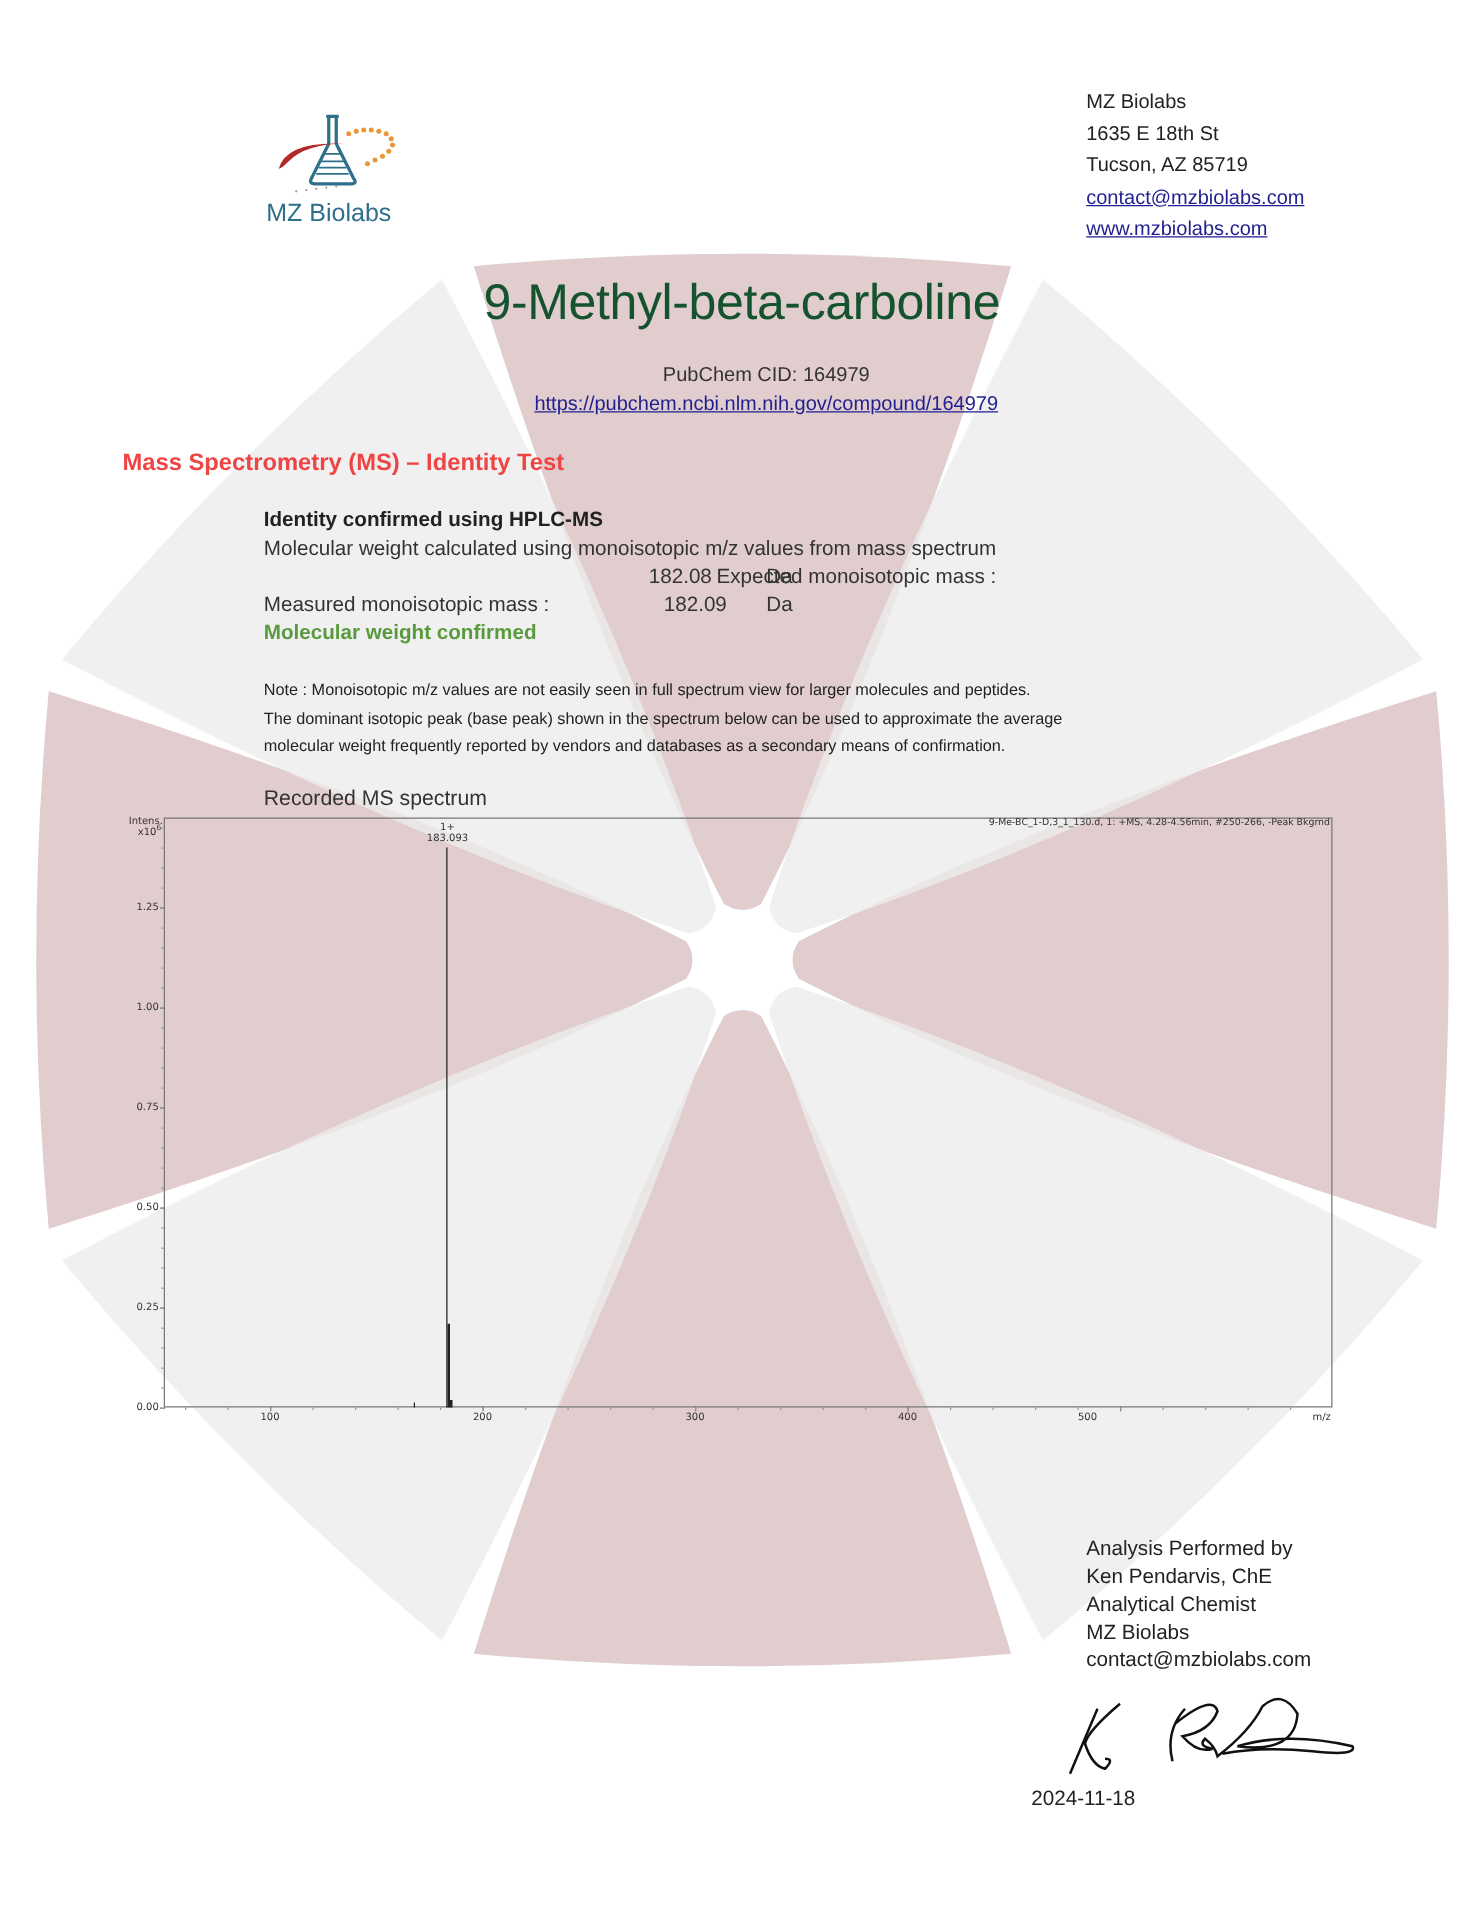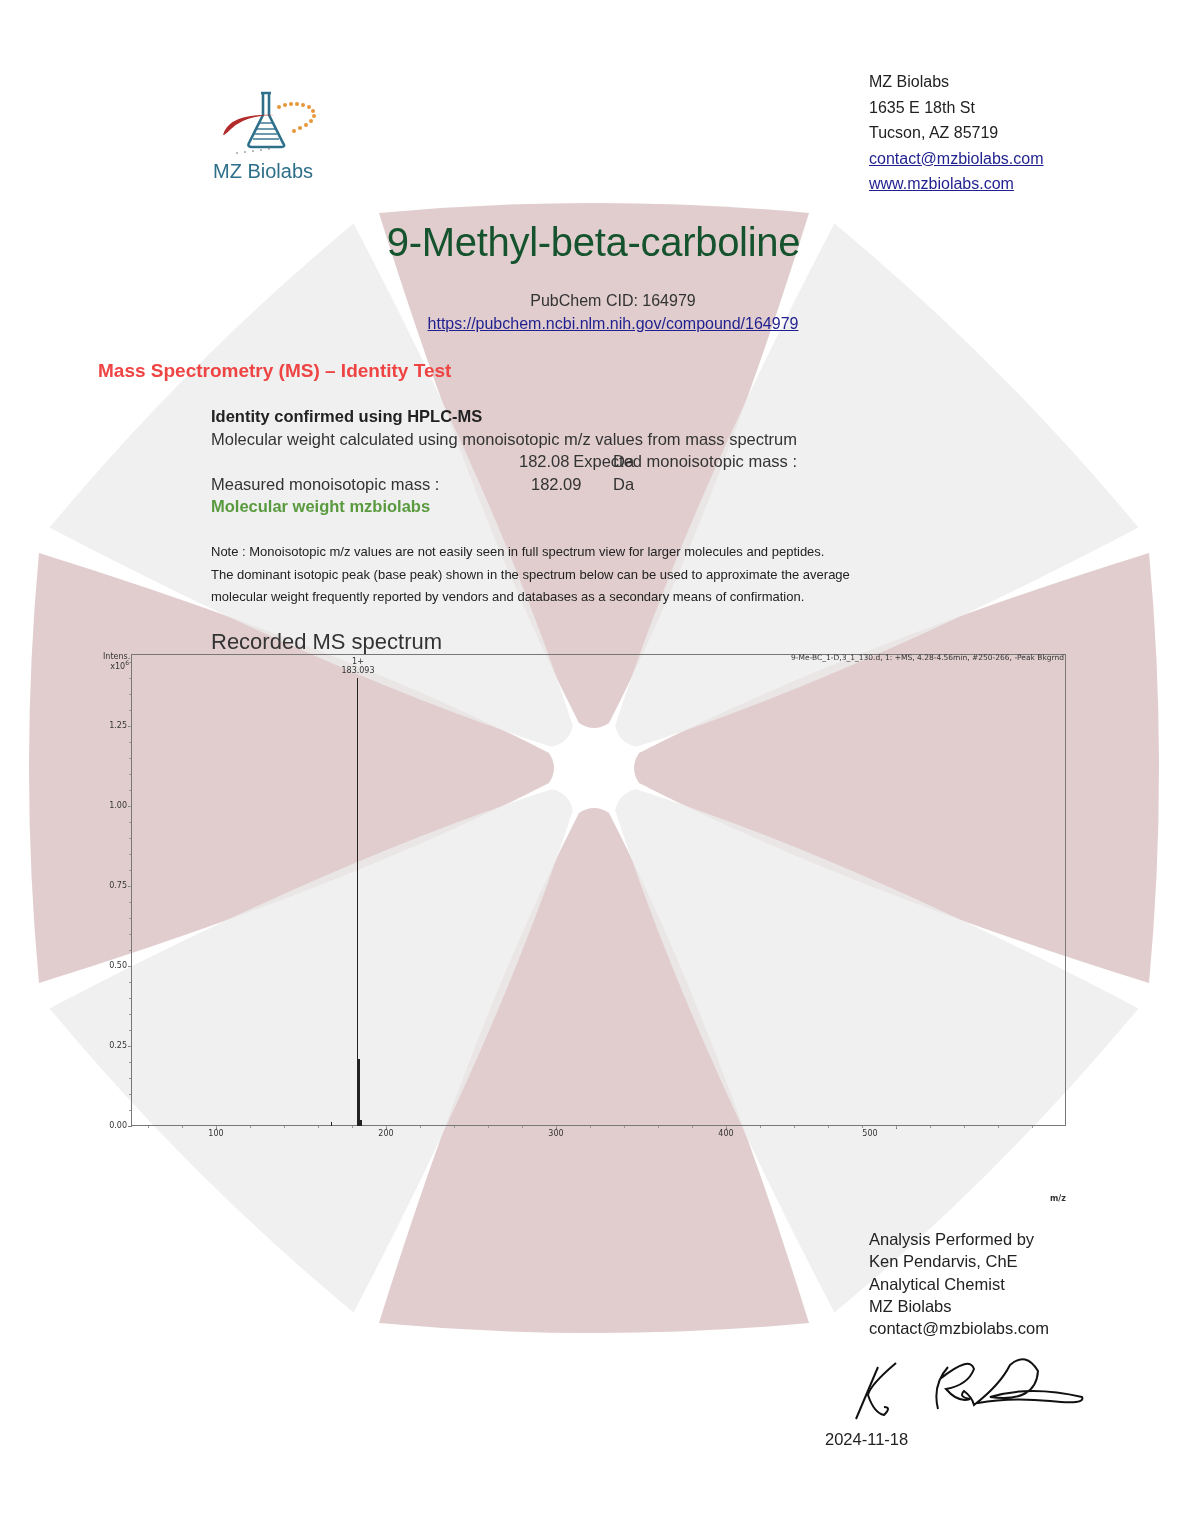--- a/index.html
+++ b/index.html
@@ -93,30 +93,30 @@
   <div class="row" style="position:relative; height:22.5px;text-align:right;">
     <span>Expected monoisotopic mass :</span>
     <span style="position:absolute; left:308px;">182.08</span>
     <span style="position:absolute; left:402px;">Da</span>
   </div>
   <div class="row" style="position:relative; height:22.5px;">
     <span>Measured monoisotopic mass :</span>
     <span style="position:absolute; left:320px;">182.09</span>
     <span style="position:absolute; left:402px;">Da</span>
   </div>
-  <div class="row confirmed">Molecular weight mzbiolabs</div>
+  <div class="row confirmed">Molecular weight confirmed</div>
 </div>
 
 <div class="content" style="left:211px; top:541px;">
   <div class="note">Note : Monoisotopic m/z values are not easily seen in full spectrum view for larger molecules and peptides.</div>
   <div class="note">The dominant isotopic peak (base peak) shown in the spectrum below can be used to approximate the average</div>
   <div class="note">molecular weight frequently reported by vendors and databases as a secondary means of confirmation.</div>
 </div>
 
-<div class="content" style="left:211px; top:629px; font-size:22px; color:#333;">Recorded MS spectrum</div>
+<div class="content" style="left:211px; top:629px; font-size:17px; color:#333;">Recorded MS spectrum</div>
 
 <div class="content" style="left:0; top:0; width:1187px; height:1536px; pointer-events:none;">
 
   <div style="position:absolute; left:131px; top:654px; width:935px; height:472px; border:1px solid #777; box-sizing:border-box;"></div>
   <div class="ms-font" style="position:absolute; right:123px; top:653px; white-space:nowrap; font-size:7.5px;padding-left:32px;">9-Me-BC_1-D,3_1_130.d, 1: +MS, 4.28-4.56min, #250-266, -Peak Bkgrnd</div>
 
   <div class="ms-font" style="position:absolute; left:103px; top:652px; text-align:right; width:26px;">
     <div>Intens.</div>
     <div style="margin-top:-2px;"><span>x10</span><sup style="font-size:6px;">6</sup></div>
   </div>
@@ -197,21 +197,21 @@
       <div style="position: absolute; left: 760px; top: 1126px; width: 1px; height: 2px; background: rgb(153, 153, 153);"></div>
       <div style="position: absolute; left: 794px; top: 1126px; width: 1px; height: 2px; background: rgb(153, 153, 153);"></div>
       <div style="position: absolute; left: 828px; top: 1126px; width: 1px; height: 2px; background: rgb(153, 153, 153);"></div>
       <div style="position: absolute; left: 862px; top: 1126px; width: 1px; height: 2px; background: rgb(153, 153, 153);"></div>
       <div style="position: absolute; left: 896px; top: 1126px; width: 1px; height: 2px; background: rgb(153, 153, 153);"></div>
       <div style="position: absolute; left: 930px; top: 1126px; width: 1px; height: 2px; background: rgb(153, 153, 153);"></div>
       <div style="position: absolute; left: 964px; top: 1126px; width: 1px; height: 2px; background: rgb(153, 153, 153);"></div>
       <div style="position: absolute; left: 998px; top: 1126px; width: 1px; height: 2px; background: rgb(153, 153, 153);"></div>
       <div style="position: absolute; left: 1032px; top: 1126px; width: 1px; height: 2px; background: rgb(153, 153, 153);"></div>
     </div>
-  <div class="ms-font" style="position:absolute; left:1050px; top:1194px;font-weight:bold;">m/z</div>
+  <div class="ms-font" style="position:absolute; left:1050px; top:1129px;">m/z</div>
 
   <div id="peaks">
       <div style="position: absolute; left: 330.9px; top: 1122.16px; width: 1.6px; height: 3.84px; background: rgb(34, 34, 34);"></div>
       <div style="position: absolute; left: 356.558px; top: 678px; width: 1.6px; height: 448px; background: rgb(34, 34, 34);"></div>
       <div style="position: absolute; left: 358.27px; top: 1058.8px; width: 1.6px; height: 67.2px; background: rgb(34, 34, 34);"></div>
       <div style="position: absolute; left: 359.97px; top: 1119.6px; width: 1.6px; height: 6.4px; background: rgb(34, 34, 34);"></div>
     </div>
   <div class="ms-font" style="position:absolute; left:337px; top:657px; width:42px; text-align:center; line-height:9px;">
     <div>1+</div>
     <div>183.093</div>

